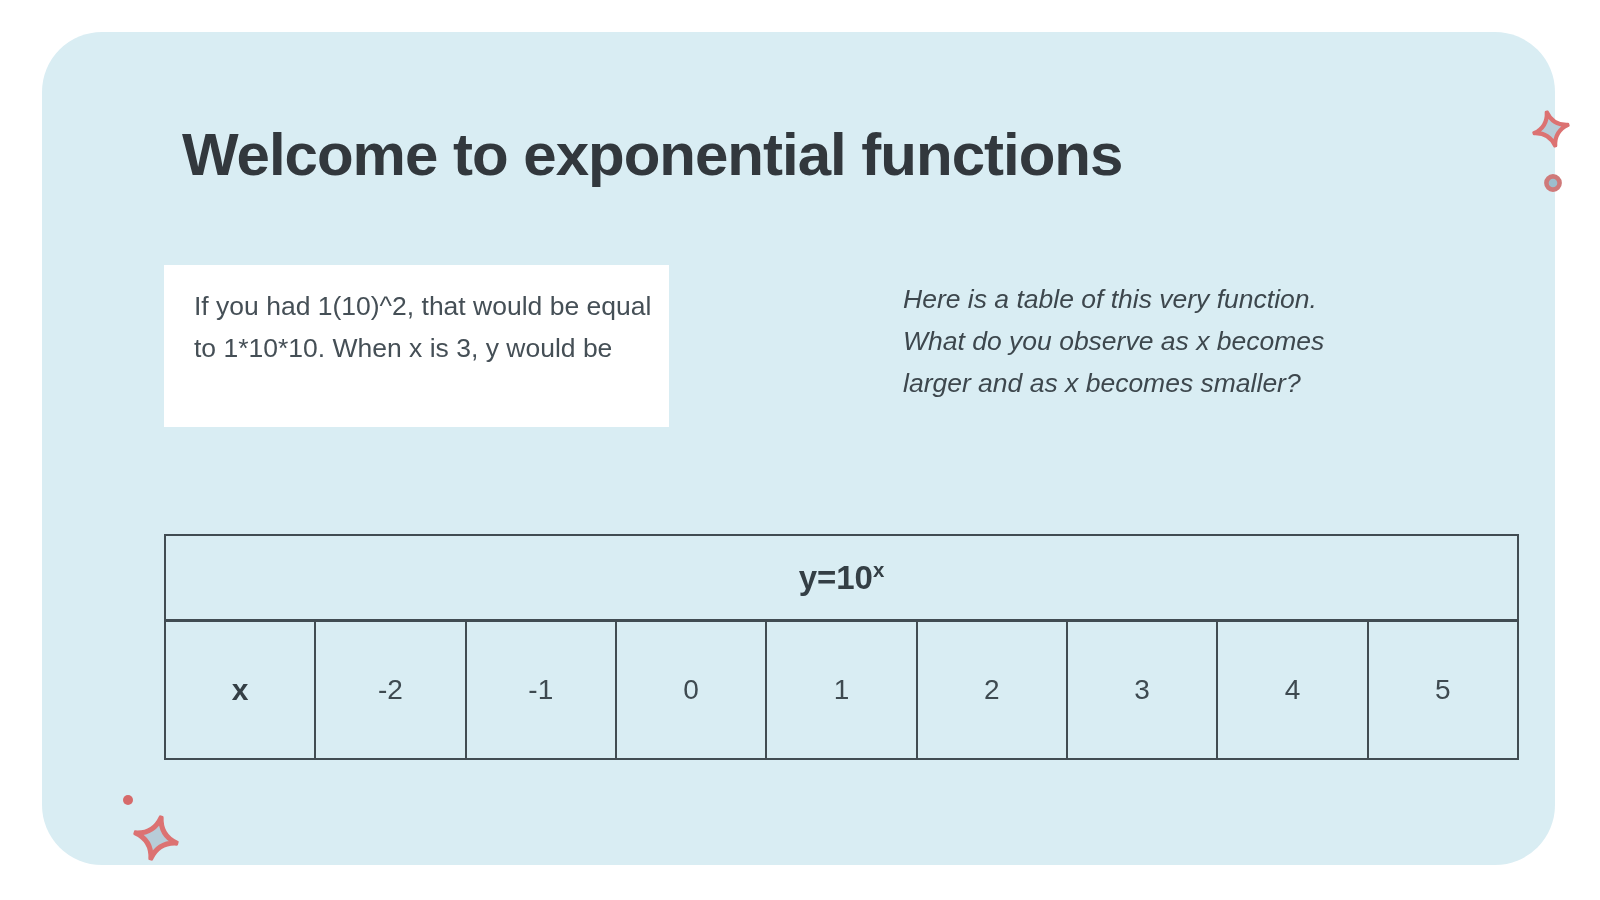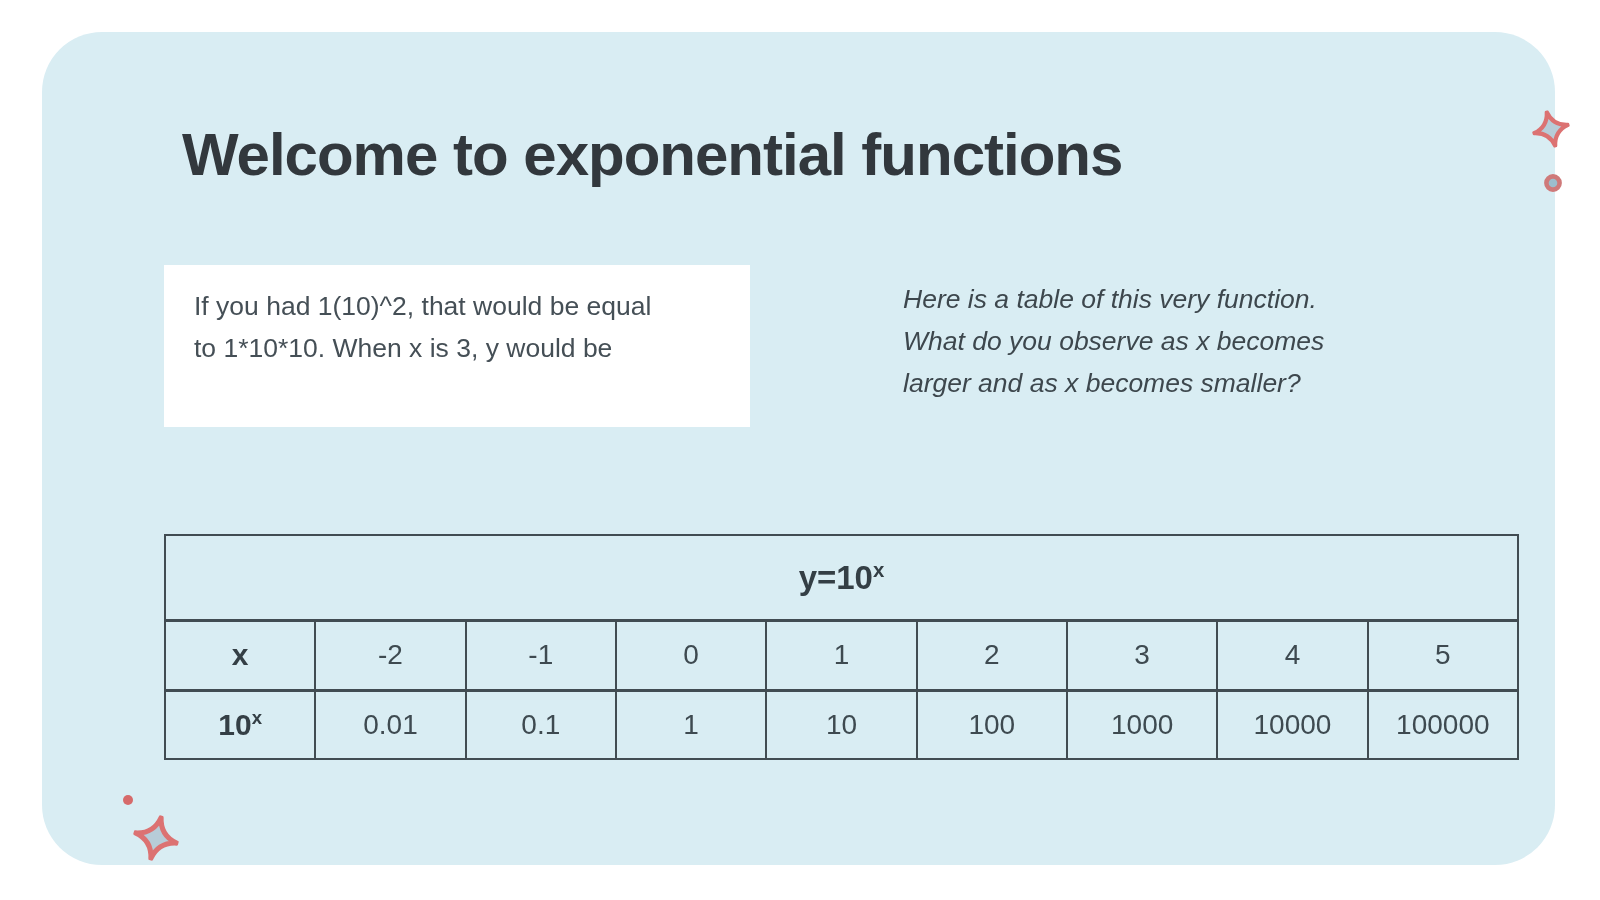--- a/index.html
+++ b/index.html
@@ -11,21 +11,21 @@
   .card{
     position:absolute;left:42px;top:32px;width:1513px;height:833px;
     background:#d9edf3;border-radius:60px;
   }
   .title{
     position:absolute;left:140px;top:88px;margin:0;
     font-size:60px;font-weight:800;letter-spacing:-1px;color:#32383d;
     white-space:nowrap;
   }
   .explain-box{
-    position:absolute;left:122px;top:233px;width:586px;height:162px;
+    position:absolute;left:122px;top:233px;width:505px;height:162px;
     background:#ffffff;box-sizing:border-box;padding:20px 10px 0 30px;
   }
   .textline{
     font-size:26.5px;line-height:42px;color:#454f56;white-space:nowrap;
   }
   .question{
     position:absolute;left:861px;top:246px;font-style:italic;
   }
   .question .textline{color:#3d474d;}
   .fn-table{
@@ -77,31 +77,20 @@
         <td class="row-label">x</td>
         <td>-2</td>
         <td>-1</td>
         <td>0</td>
         <td>1</td>
         <td>2</td>
         <td>3</td>
         <td>4</td>
         <td>5</td>
       </tr>
-      <tr class="vals-row">
-        <td class="row-label"><span>10</span><sup>x</sup></td>
-        <td>0.01</td>
-        <td>0.1</td>
-        <td>1</td>
-        <td>10</td>
-        <td>100</td>
-        <td>1000</td>
-        <td>10000</td>
-        <td>100000</td>
-      </tr>
     </tbody>
       </table>
 
     <svg class="deco spark-top" width="38" height="38" viewBox="0 0 100 100">
       <path d="M 50 4 C 55 30 70 45 96 50 C 70 55 55 70 50 96 C 45 70 30 55 4 50 C 30 45 45 30 50 4 Z" fill="#b7ccd8" stroke="#dc7272" stroke-width="11" stroke-linejoin="round"></path>
     </svg>
     <svg class="deco ring" width="20" height="20" viewBox="0 0 20 20">
       <circle cx="10" cy="10" r="6.6" fill="#9cbecd" stroke="#cf7a7a" stroke-width="4.6"></circle>
     </svg>
     <svg class="deco dot" width="12" height="12" viewBox="0 0 12 12">

